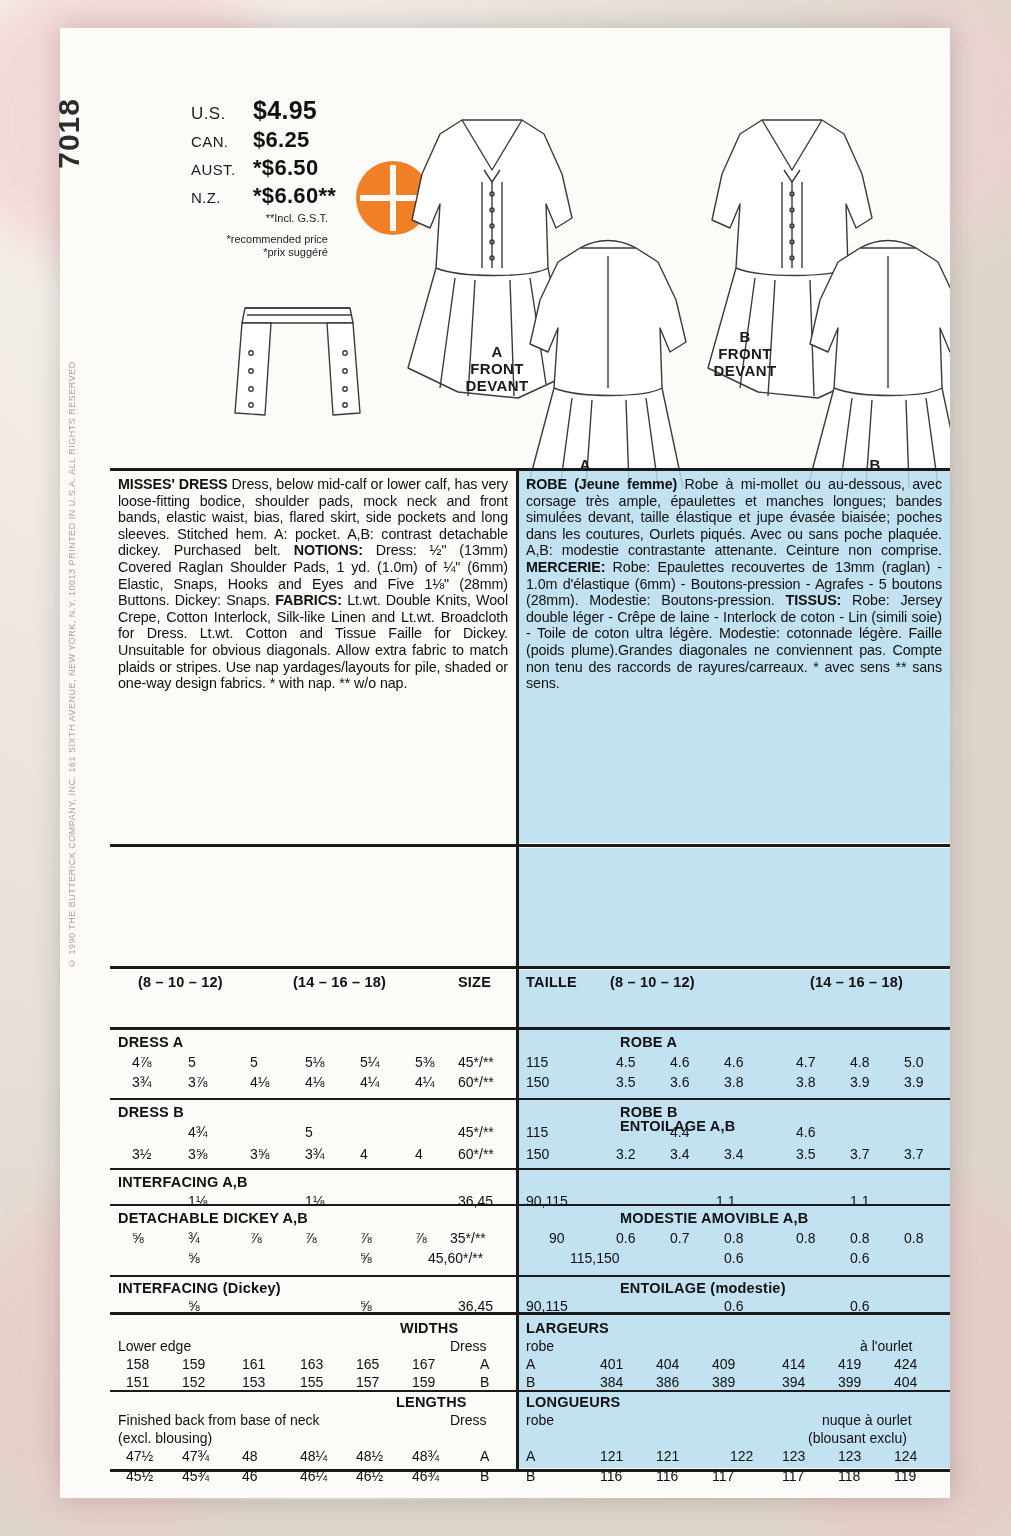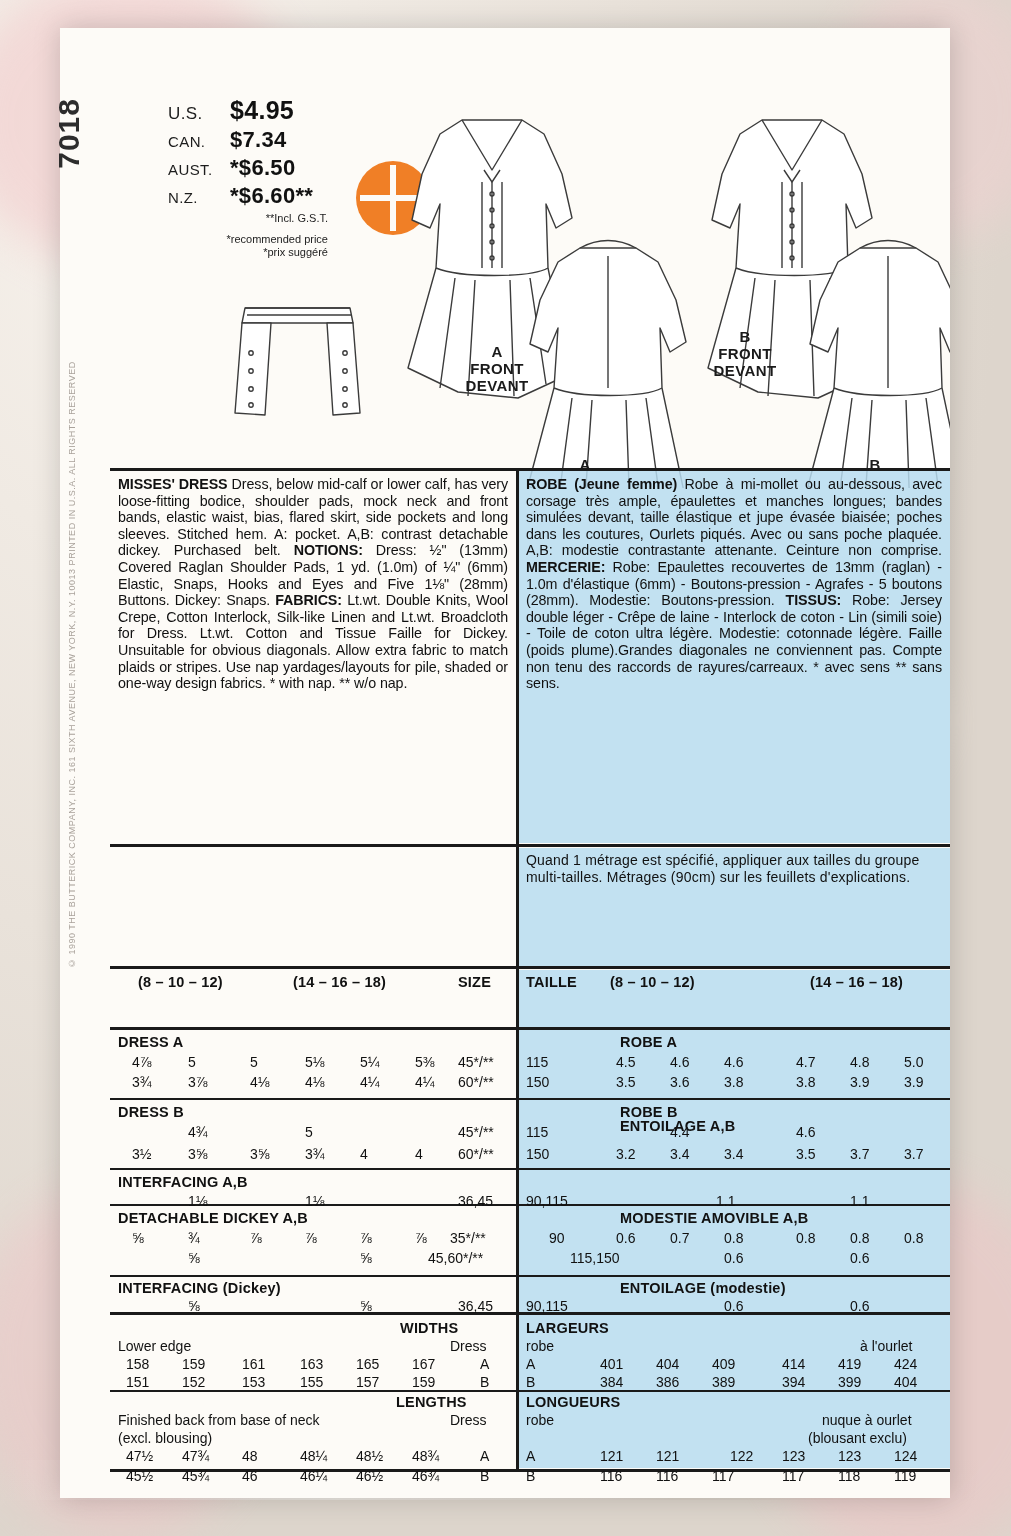--- a/index.html
+++ b/index.html
@@ -48,21 +48,21 @@
   }
   .pattern-no{
     position:absolute;left:-8px;top:70px;
     writing-mode:vertical-rl;transform:rotate(180deg);
     font-size:30px;font-weight:bold;color:#2d2d2d;letter-spacing:1px;
   }
 
   
   .price-block{position:absolute;left:108px;top:68px;width:180px;}
   .price-row{display:flex;align-items:baseline;margin-bottom:2px;}
-  .price-ctry{width:62px;font-size:17px;color:#1d1d1d;letter-spacing:.4px;}
+  .price-ctry{width:62px;font-size:17px;color:#1d1d1d;letter-spacing:.4px;margin-left:23px;}
   .price-ctry.small{font-size:15px;}
   .price-val{font-size:22px;font-weight:bold;color:#111;letter-spacing:.3px;}
   .price-val.big{font-size:25px;}
   .price-note{font-size:11px;color:#222;line-height:13px;margin-top:3px;text-align:right;width:160px;}
 
   
   .logo{
     position:absolute;left:296px;top:133px;width:74px;height:74px;border-radius:50%;
     background:#f07f26;
   }
@@ -112,21 +112,21 @@
     <div class="pattern-no">7018</div>
     <div class="side-strip">© 1990 THE BUTTERICK COMPANY, INC. 161 SIXTH AVENUE, NEW YORK, N.Y. 10013  PRINTED IN U.S.A.  ALL RIGHTS RESERVED</div>
 
     <div class="price-block">
       <div class="price-row">
         <span class="price-ctry">U.S.</span>
         <span class="price-val big">$4.95</span>
       </div>
       <div class="price-row">
         <span class="price-ctry small">CAN.</span>
-        <span class="price-val">$7.34</span>
+        <span class="price-val">$6.25</span>
       </div>
       <div class="price-row">
         <span class="price-ctry small">AUST.</span>
         <span class="price-val">*$6.50</span>
       </div>
       <div class="price-row">
         <span class="price-ctry small">N.Z.</span>
         <span class="price-val">*$6.60**</span>
       </div>
       <div class="price-note">**Incl. G.S.T.</div>
@@ -236,21 +236,20 @@
       <b>NOTIONS:</b><span> Dress: ½" (13mm) Covered Raglan Shoulder Pads, 1 yd. (1.0m) of ¼" (6mm) Elastic, Snaps, Hooks and Eyes and Five 1⅛" (28mm) Buttons. Dickey: Snaps.</span>
       <b>FABRICS:</b><span> Lt.wt. Double Knits, Wool Crepe, Cotton Interlock, Silk-like Linen and Lt.wt. Broadcloth for Dress. Lt.wt. Cotton and Tissue Faille for Dickey. Unsuitable for obvious diagonals. Allow extra fabric to match plaids or stripes. Use nap yardages/layouts for pile, shaded or one-way design fabrics. * with nap. ** w/o nap.</span>
     </div>
 
     <div class="col-text" style="left:466px;top:448px;width:416px;">
       <b>ROBE (Jeune femme)</b><span> Robe à mi-mollet ou au-dessous, avec corsage très ample, épaulettes et manches longues; bandes simulées devant, taille élastique et jupe évasée biaisée; poches dans les coutures, Ourlets piqués. Avec ou sans poche plaquée. A,B: modestie contrastante attenante. Ceinture non comprise.</span>
       <b>MERCERIE:</b><span> Robe: Epaulettes recouvertes de 13mm (raglan) - 1.0m d'élastique (6mm) - Boutons-pression - Agrafes - 5 boutons (28mm). Modestie: Boutons-pression.</span>
       <b>TISSUS:</b><span> Robe: Jersey double léger - Crêpe de laine - Interlock de coton - Lin (simili soie) - Toile de coton ultra légère. Modestie: cotonnade légère. Faille (poids plume).Grandes diagonales ne conviennent pas. Compte non tenu des raccords de rayures/carreaux. * avec sens ** sans sens.</span>
     </div>
 
-    <div class="note-text fr" style="left:466px;top:824px;width:416px;">Quand 1 métrage est spécifié, appliquer aux tailles du groupe multi-tailles. Métrages (90cm) sur les feuillets d'explications.</div>
 
     <div class="size-hdr" style="left:78px;top:946px;">(8 – 10 – 12)</div>
     <div class="size-hdr" style="left:233px;top:946px;">(14 – 16 – 18)</div>
     <div class="size-hdr" style="left:398px;top:946px;">SIZE</div>
     <div class="size-hdr" style="left:466px;top:946px;">TAILLE</div>
     <div class="size-hdr" style="left:550px;top:946px;">(8 – 10 – 12)</div>
     <div class="size-hdr" style="left:750px;top:946px;">(14 – 16 – 18)</div>
 
     <div class="sec-title" style="left:58px;top:1006px;">DRESS A</div>
     <div class="sec-title" style="left:560px;top:1006px;">ROBE A</div>

